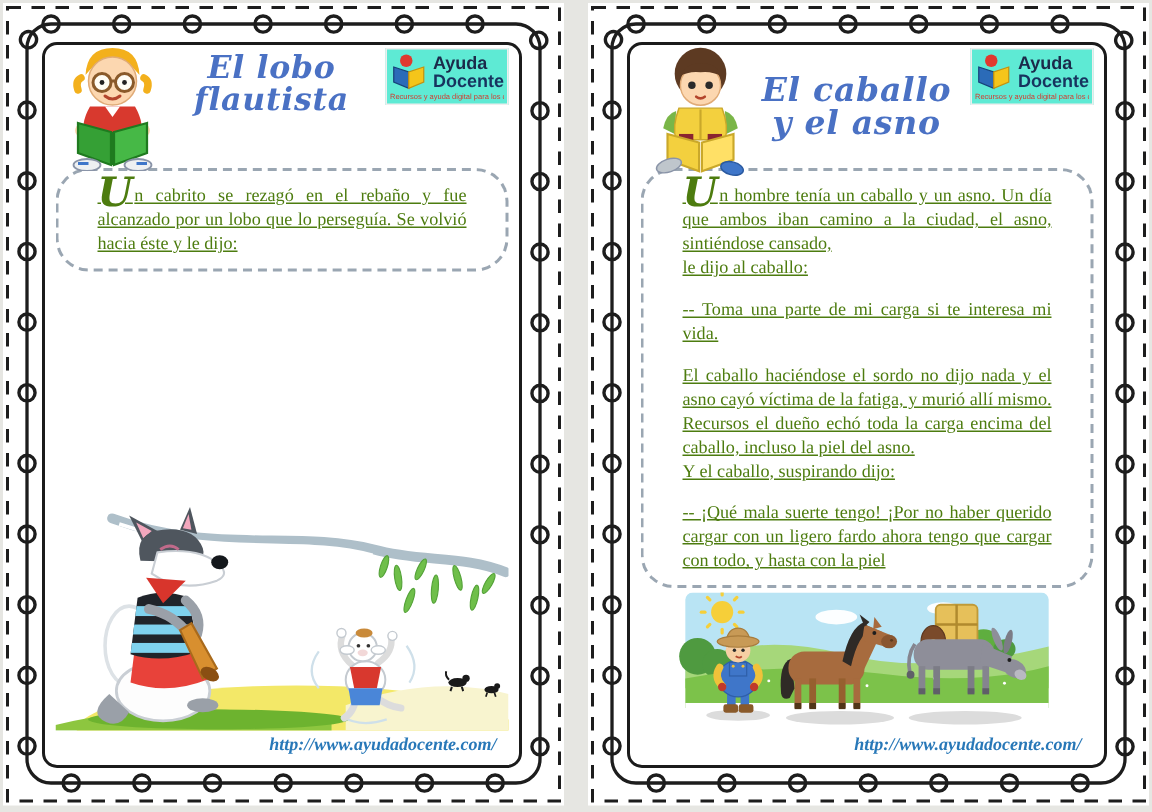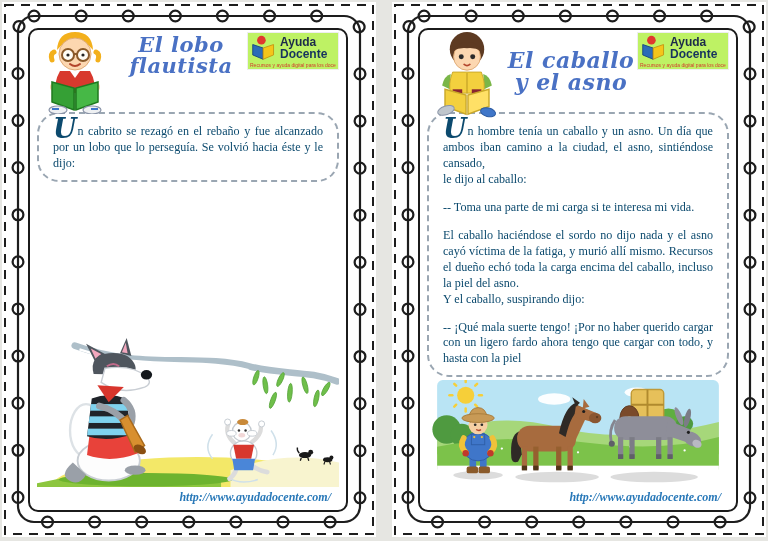--- a/index.html
+++ b/index.html
@@ -12,33 +12,33 @@
   .frame{position:absolute;left:26px;top:26px;width:320px;height:484px;background:#fff;
          border:2.5px solid #1b1b1b;border-radius:10px;display:flex;flex-direction:column;
          padding:0 7px;box-sizing:border-box;}
   .header{flex:none;position:relative;height:82px;}
   .boy{position:absolute;left:2px;top:0;}
   .titles{position:absolute;left:78px;right:92px;top:4px;text-align:center;}
   .title-line{font-family:"DejaVu Serif", serif;font-style:italic;font-weight:bold;
               color:#4a71c4;font-size:21px;line-height:1.0;letter-spacing:0.5px;}
   .title-line.second{margin-top:13px;}
   .title-single{margin-top:15px;font-size:22px;}
-  .logo{position:absolute;right:0;top:2px;width:92px;border:1px solid #eee;background:#bef264;
+  .logo{position:absolute;right:0;top:2px;width:82px;border:1px solid #eee;background:#5eead4;
         padding:2px 2px 1px;box-sizing:border-box;margin-left:24px;}
   .logo-row{display:flex;align-items:center;gap:2px;}
   .logo-text{line-height:0.9;}
   .logo-ayuda,.logo-docente{font-family:"Liberation Sans", sans-serif;font-weight:bold;
         font-size:12px;color:#1b2a4a;line-height:1.0;}
   .logo-docente{color:#17335e;}
   .logo-tagline{font-family:"Liberation Sans", sans-serif;font-size:5px;color:#d23b2f;
         white-space:nowrap;overflow:hidden;margin-top:1px;}
   .story-box{flex:none;border:2px dashed #9aa6b2;border-radius:22px;padding:6px 11px;
              background:#fff;}
-  .para{margin:0 3px 12px;font-size:12.1px;line-height:1.32;color:#0c4a6e;text-align:justify;
-        white-space:pre-line;}
+  .para{margin:0 15px 12px;font-size:12.1px;line-height:1.32;color:#4d7c0f;text-align:justify;
+        white-space:pre-line;text-decoration:underline;}
   .para:last-child{margin-bottom:2px;}
   .dropcap{font-family:"DejaVu Serif", serif;font-size:27px;font-style:italic;
            font-weight:bold;line-height:0.7;vertical-align:-3px;margin-right:1px;}
   .illus{flex:1;min-height:0;margin-top:3px;text-align:center;}
   .illus svg{width:100%;height:100%;}
   .url-row{flex:none;text-align:right;padding:0 8px 5px;font-weight:bold;}
   .url-link{font-style:italic;font-size:12px;color:#2878b8;text-decoration:none;
             font-family:"Liberation Serif", serif;}
 </style>
 </head>

